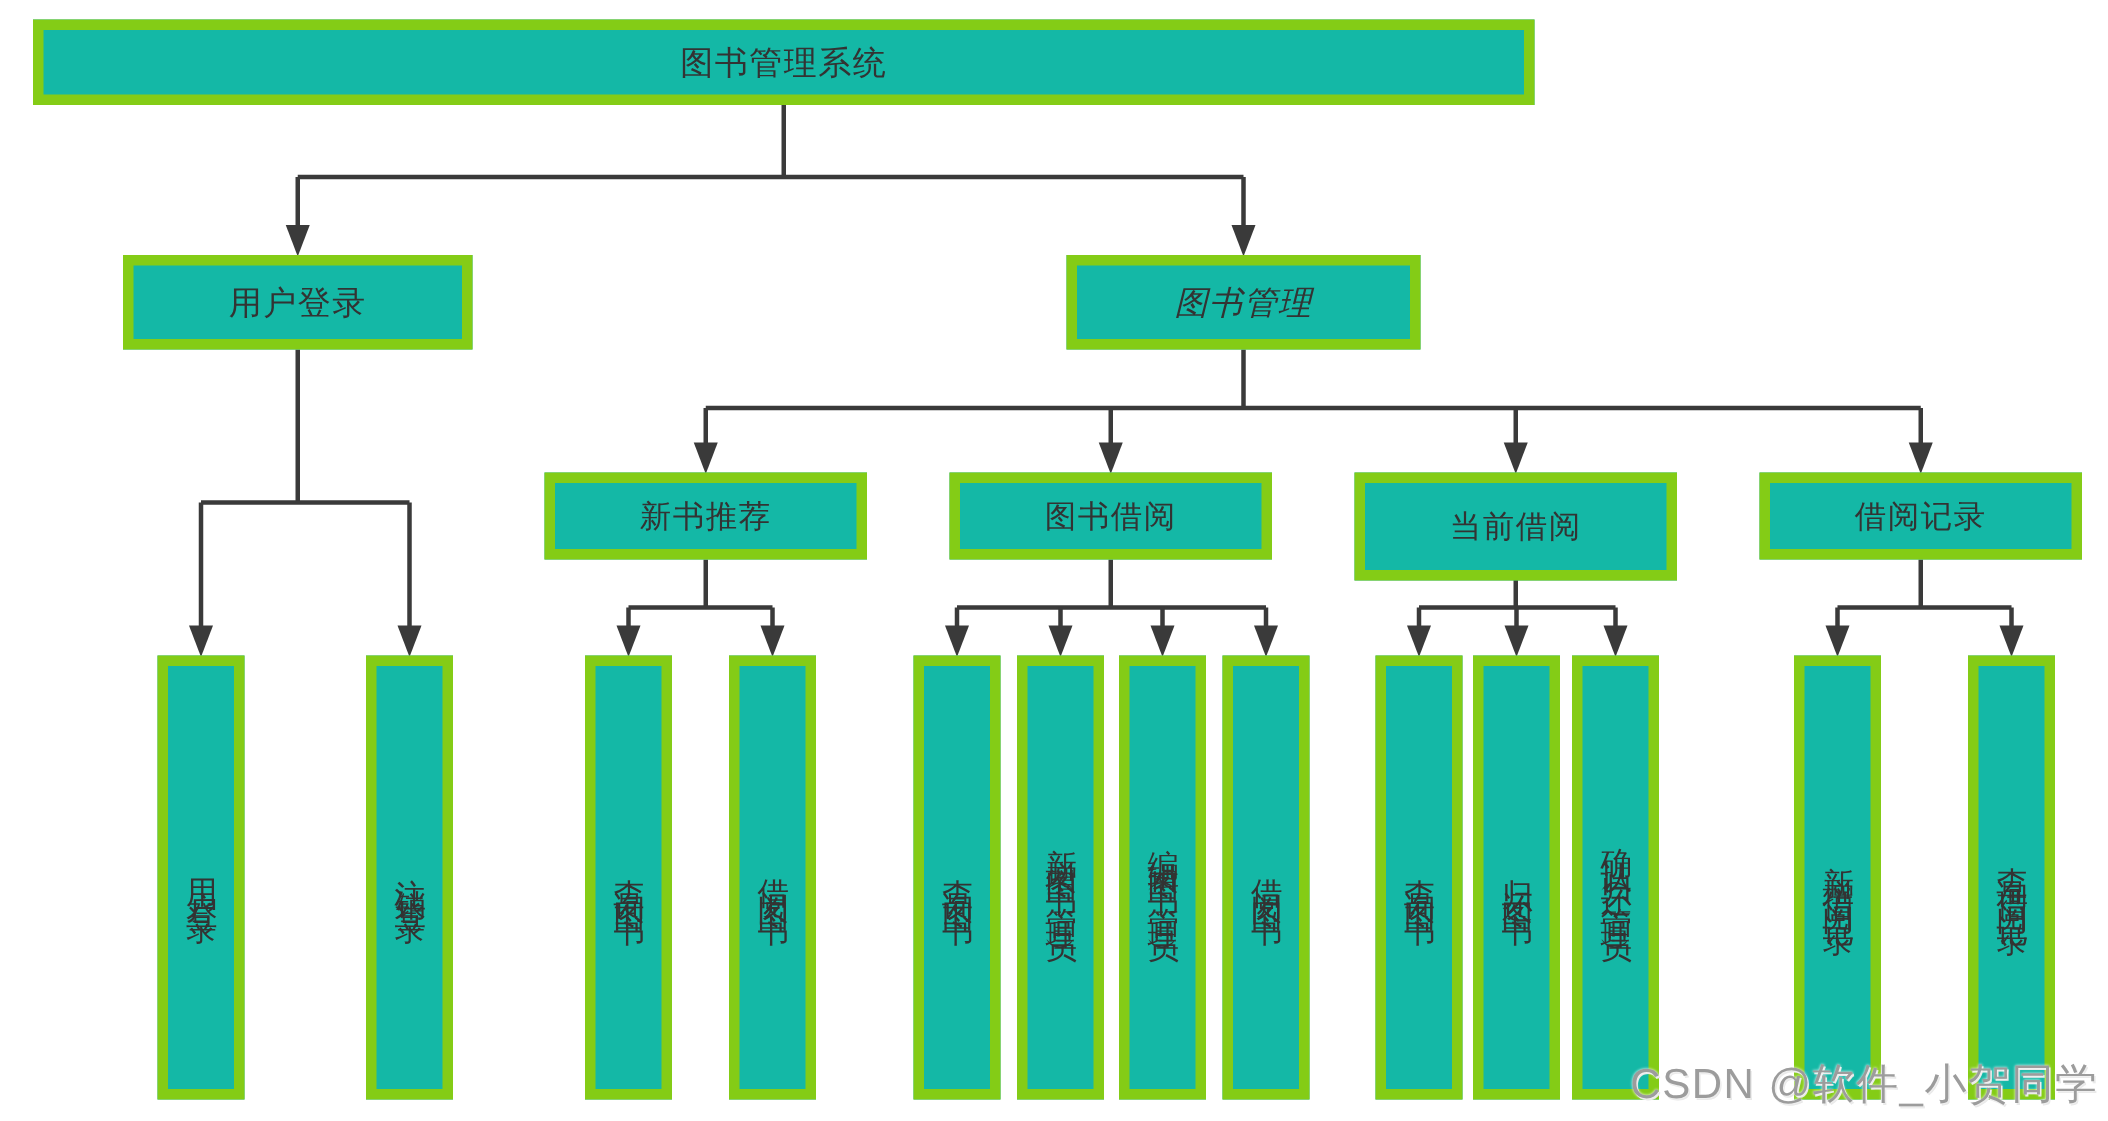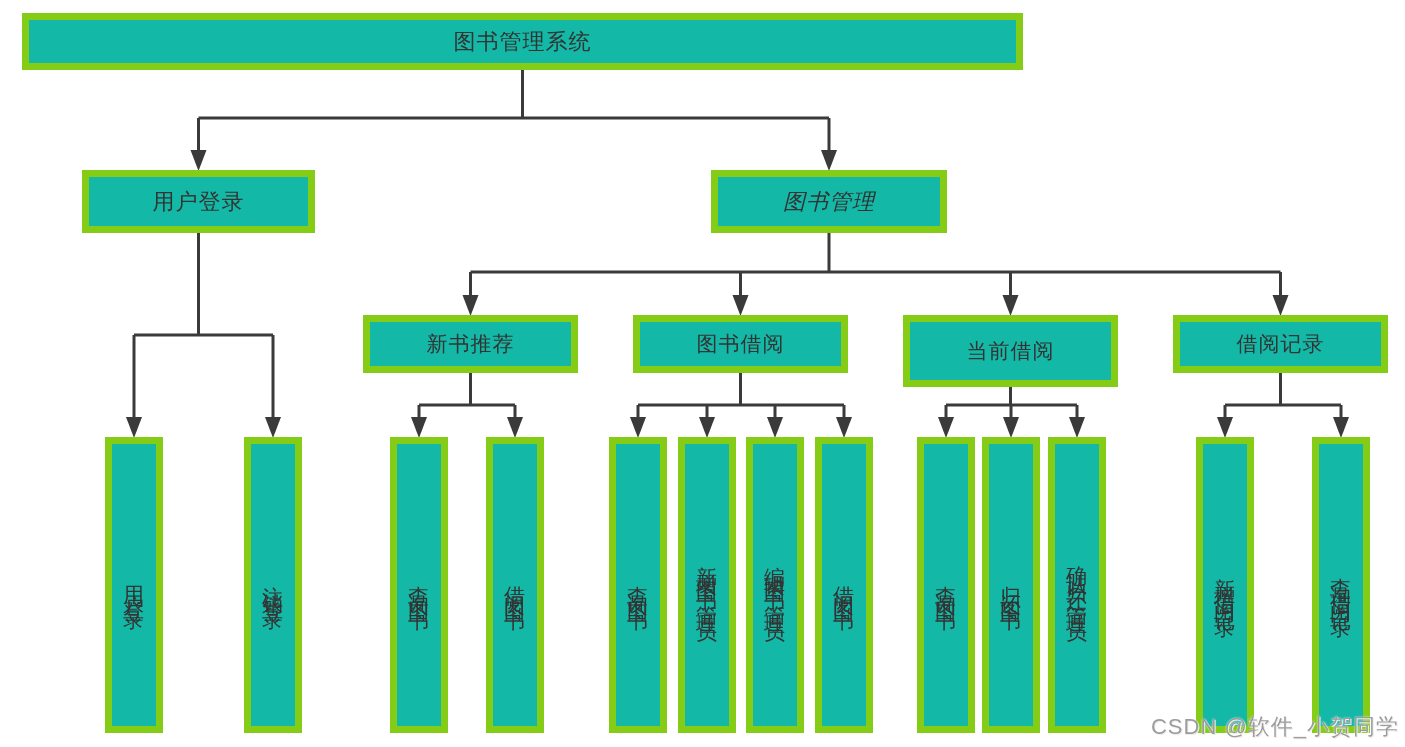--- a/index.html
+++ b/index.html
@@ -14,21 +14,21 @@
     text-align:center;
   }
   .h-label{font-size:22px;letter-spacing:1px;white-space:nowrap;}
   .lv3 .h-label{font-size:21px;}
   .v-node{width:58px;height:296px;top:437px;}
   .v-label{
     writing-mode:vertical-rl;text-orientation:mixed;
     font-size:21px;letter-spacing:8px;line-height:1;
   }
   .watermark{
-    position:absolute;right:6px;bottom:5px;font-size:22px;color:#9c9c9c;
+    position:absolute;right:6px;bottom:5px;font-size:28px;color:#9c9c9c;
     text-shadow:0 0 2px #ffffff, 1px 1px 0 #e8e8e8;white-space:nowrap;letter-spacing:1px;
   }
 </style>
 </head>
 <body>
 
 <div id="stage">
 
   <svg id="connectors" viewBox="0 0 1405 747" xmlns="http://www.w3.org/2000/svg">
     <g stroke="#3a3a3a" stroke-width="3" fill="none">

